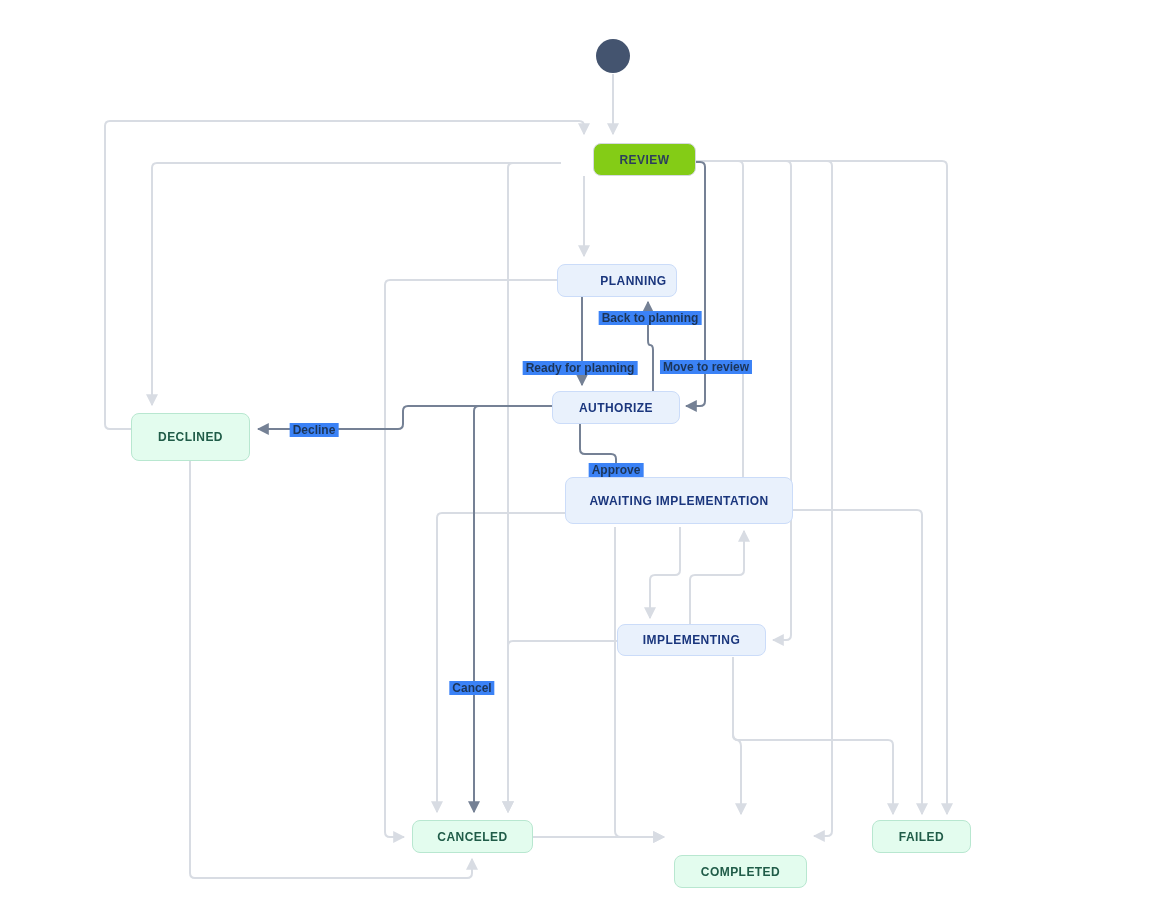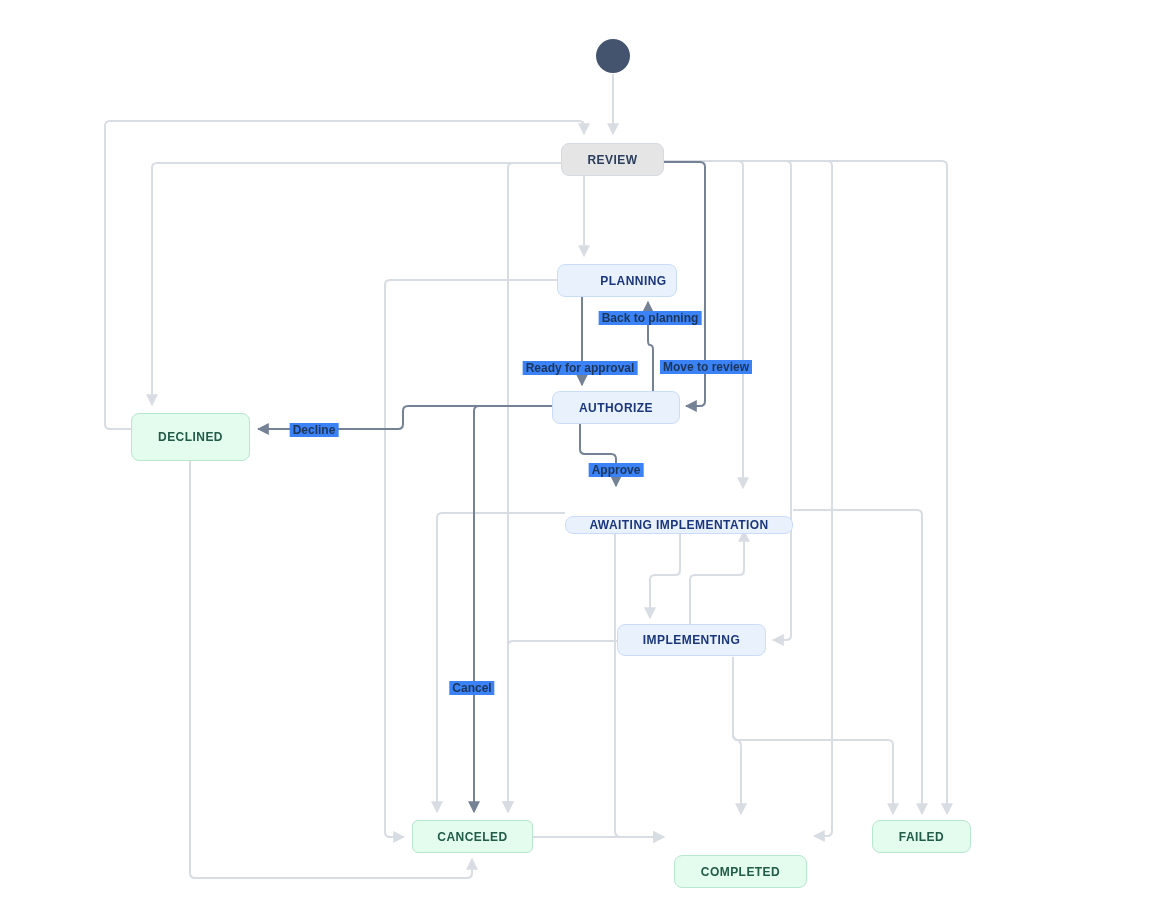--- a/index.html
+++ b/index.html
@@ -7,21 +7,21 @@
     position:relative;width:1164px;height:916px;background:#ffffff;
     font-family:"Liberation Sans", sans-serif;overflow:hidden;
   }
   #edges{position:absolute;left:0;top:0;width:1164px;height:916px;}
   .node{
     position:absolute;display:flex;align-items:center;justify-content:center;
     border-radius:8px;border:1px solid;box-sizing:border-box;
     font-size:12px;font-weight:bold;letter-spacing:.45px;white-space:nowrap;
     cursor:default;
   }
-  .node.todo{background:#e5e5e5;border-color:#d5d9e0;color:#2c3e5d;}
+  .node.todo{background:#84cc16;border-color:#d5d9e0;color:#2c3e5d;margin-left:32px;}
   .node.inprogress{background:#e9f1fc;border-color:#cbdcf9;color:#1a367d;}
   .node.done{background:#e3fcee;border-color:#b8e7d0;color:#205c48;}
   .tlabel{
     position:absolute;transform:translate(-50%,-50%);
     background:#3b82f6;padding:0 3px;
     font-size:12px;font-weight:bold;color:#1c3558;white-space:nowrap;
   }
   path.edge{fill:none;stroke:#d8dce3;stroke-width:2;}
   path.edge.dark{stroke:#758195;}
 </style>
@@ -70,35 +70,35 @@
 
     <circle cx="613" cy="56" r="17" fill="#44546f"></circle>
   </svg>
 
   <div class="node todo" style="left:561px;top:143px;width:103px;height:33px;">REVIEW</div>
 
   <div class="node inprogress" style="left:557px;top:264px;width:120px;height:33px;padding-left:33px;">PLANNING</div>
 
   <div class="node inprogress" style="left:552px;top:391px;width:128px;height:33px;text-align:center;">AUTHORIZE</div>
 
-  <div class="node inprogress" style="left:565px;top:516px;width:228px;height:18px;">AWAITING IMPLEMENTATION</div>
+  <div class="node inprogress" style="left:565px;top:477px;width:228px;height:47px;">AWAITING IMPLEMENTATION</div>
 
   <div class="node inprogress" style="left:617px;top:624px;width:149px;height:32px;">IMPLEMENTING</div>
 
   <div class="node done" style="left:131px;top:413px;width:119px;height:48px;">DECLINED</div>
 
-  <div class="node done" style="left:412px;top:820px;width:121px;height:33px;border-radius:6px;">CANCELED</div>
+  <div class="node done" style="left:412px;top:820px;width:121px;height:33px;">CANCELED</div>
 
   <div class="node done" style="left:674px;top:855px;width:133px;height:33px;">COMPLETED</div>
 
   <div class="node done" style="left:872px;top:820px;width:99px;height:33px;">FAILED</div>
 
   <div class="tlabel" style="left:650px;top:318px;">Back to planning</div>
 
-  <div class="tlabel" style="left:580px;top:368px;">Ready for approval</div>
+  <div class="tlabel" style="left:580px;top:368px;">Ready for planning</div>
 
   <div class="tlabel" style="left:706px;top:367px;">Move to review</div>
 
   <div class="tlabel" style="left:616px;top:470px;">Approve</div>
 
   <div class="tlabel" style="left:314px;top:430px;">Decline</div>
 
   <div class="tlabel" style="left:472px;top:688px;">Cancel</div>
 
 </div>

